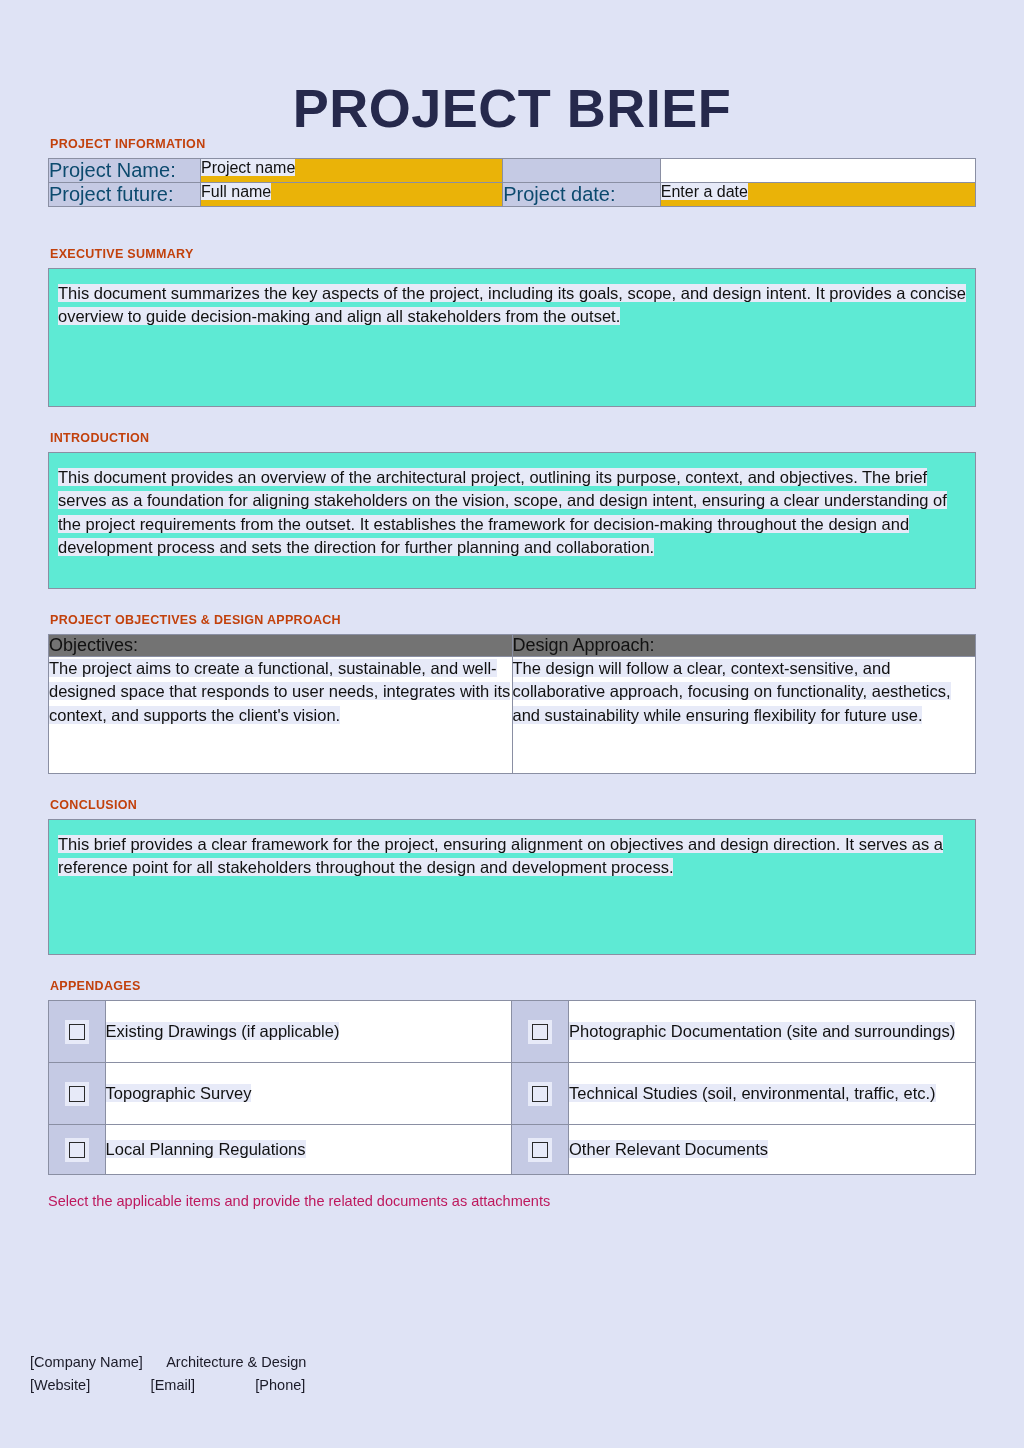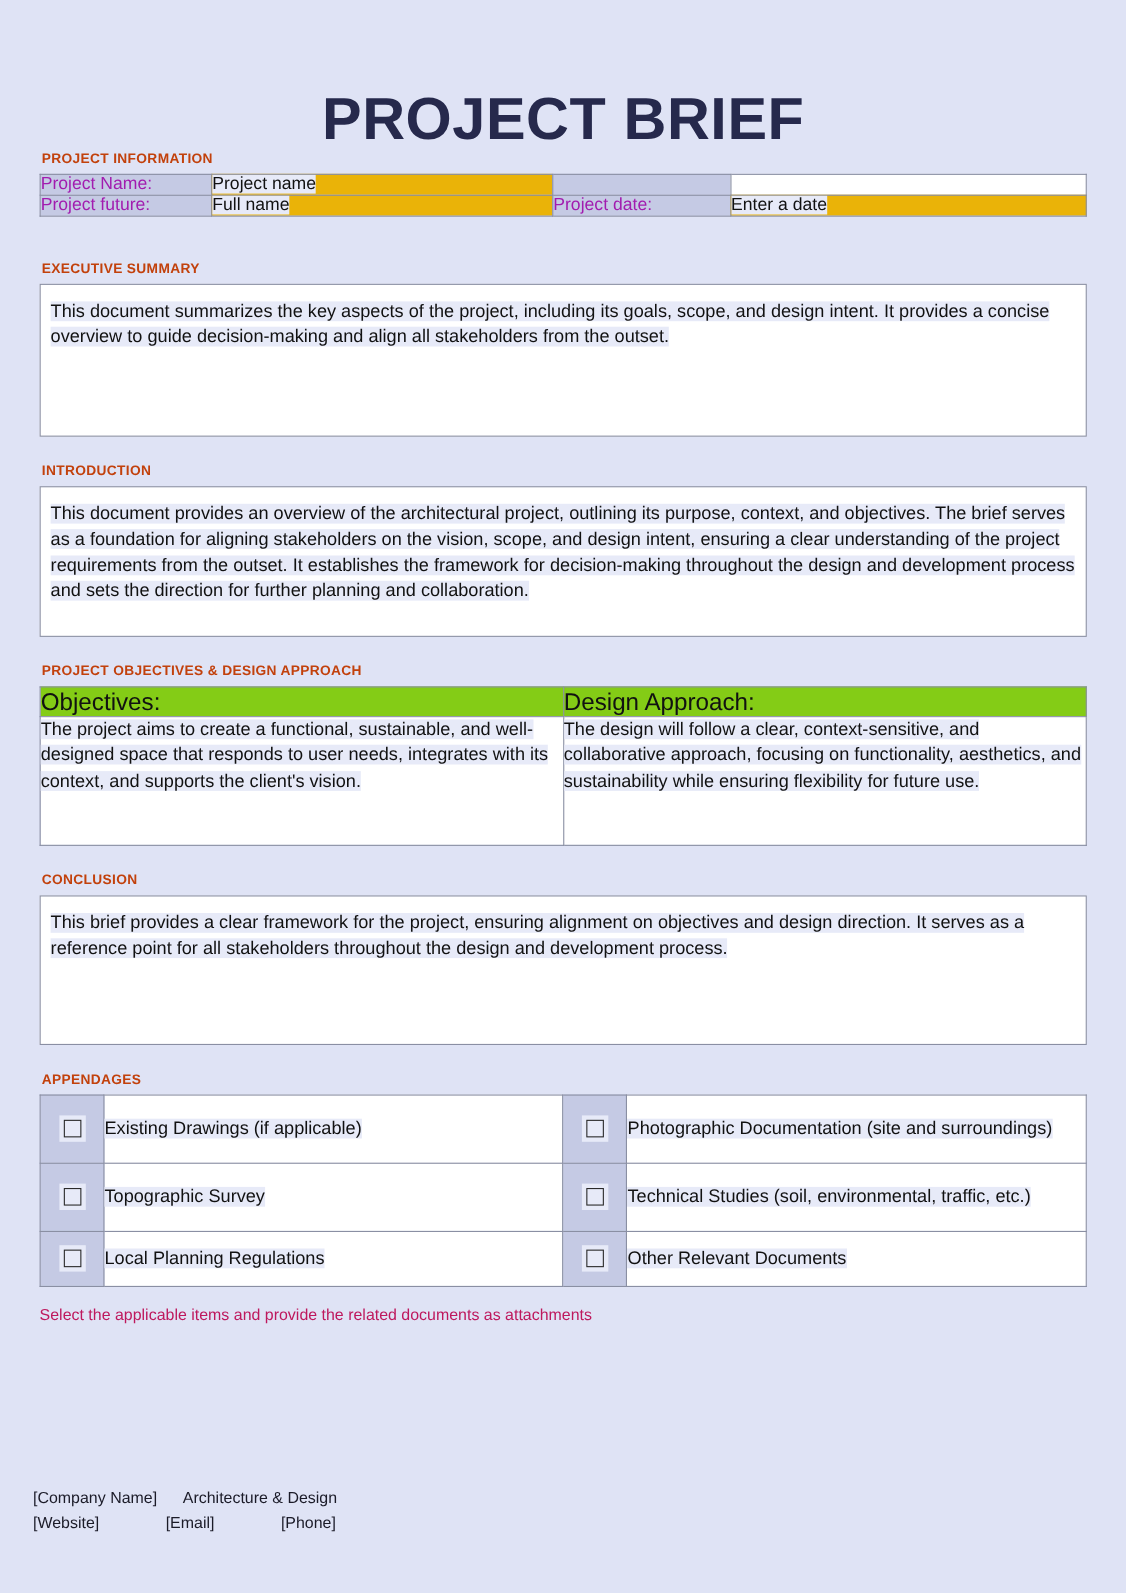--- a/index.html
+++ b/index.html
@@ -12,21 +12,21 @@
     background: #dfe3f5;
     font-family: "Liberation Sans", sans-serif;
     color: #111111;
     overflow: hidden;
   }
   .page {
     position: relative;
     width: 1024px;
     height: 1448px;
     box-sizing: border-box;
-    padding: 0 36px;
+    padding: 0 48px;
   }
 
   
   .doc-title {
     text-align: center;
     font-size: 54px;
     font-weight: bold;
     color: #26294c;
     letter-spacing: 0.5px;
     margin: 0;
@@ -51,61 +51,61 @@
     border-collapse: collapse;
     table-layout: fixed;
   }
   table.doc-table td {
     border: 1px solid #8a8fa3;
     padding: 0;
     vertical-align: top;
   }
   .cell-label {
     background: #c5cae4;
-    font-size: 16px;
-    color: #a21caf;
+    font-size: 20px;
+    color: #0c4a6e;
     padding: 7px 9px 8px 9px;
     white-space: nowrap;
     margin-left: 24px;
   }
   .cell-value {
     background: #eab308;
     font-size: 16px;
     padding: 7px 9px 8px 9px;
   }
   .cell-blank-lav { background: #c5cae4; }
   .cell-blank-wht { background: #ffffff; }
 
   
   .hl {
     background: #e7eaf8;
   }
 
   
   .textbox {
-    background: #ffffff;
+    background: #5eead4;
     border: 1px solid #8a8fa3;
     box-sizing: border-box;
     padding: 13px 9px 9px 9px;
   }
   .textbox p {
     margin: 0;
     font-size: 16.5px;
     line-height: 1.42;
   }
   .box-exec { height: 139px; }
   .box-intro { height: 137px; }
   .box-concl { height: 136px; }
 
   
   table.obj-table { width: 100%; border-collapse: collapse; table-layout: fixed; }
   table.obj-table td { border: 1px solid #8a8fa3; padding: 0; vertical-align: top; }
   .obj-head {
-    background: #84cc16;
-    font-size: 22px;
+    background: #737373;
+    font-size: 18px;
     padding: 8px 9px 9px 9px;
   }
   .obj-body {
     background: #ffffff;
     padding: 12px 9px 9px 9px;
     height: 116px;
   }
   .obj-body p {
     margin: 0;
     font-size: 16.5px;

